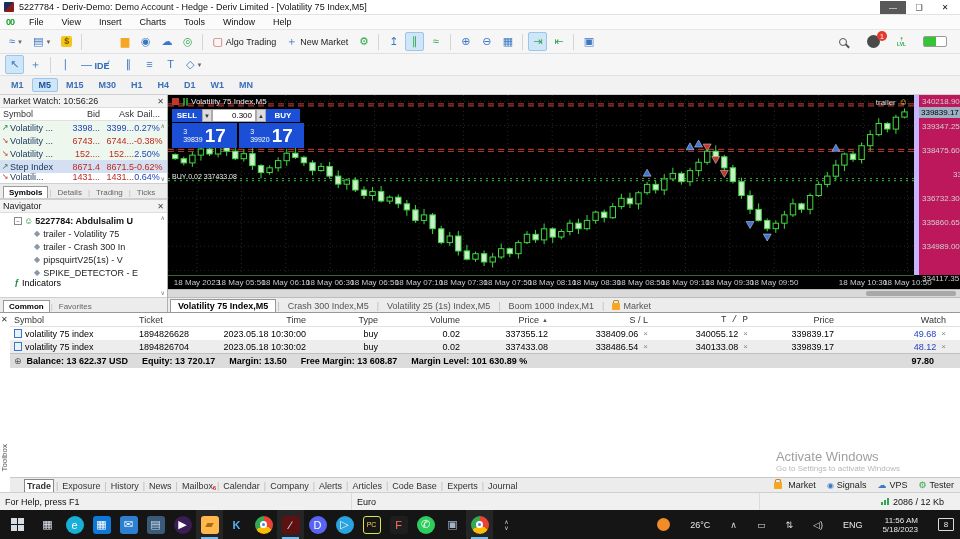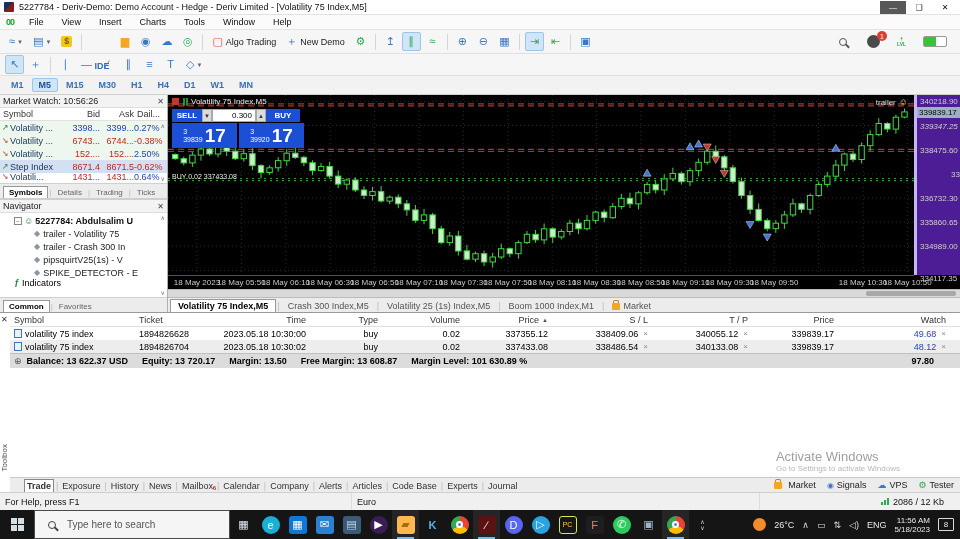--- a/index.html
+++ b/index.html
@@ -49,42 +49,42 @@
 .mw-rows{flex:1;overflow:hidden;position:relative}
 .mw-row{display:flex;height:13px;align-items:center}
 .mw-row.green{background:#edf7ed}
 .mw-row.selected{background:#d4dff2}
 .mw-row.clipped{height:7px;overflow:hidden}
 .mw-dir{width:10px;text-align:center;font-size:8px}
 .up{color:#1d8a3c}.down{color:#c03a2e}
 .blue{color:#2244bb}.red{color:#c0281e}
 .mw-sym{width:56px;color:#16365c;overflow:hidden;white-space:nowrap}
 .mw-bid,.mw-ask{width:34px;text-align:right;white-space:nowrap;overflow:hidden}
-.mw-dly{width:28px;text-align:left;padding-right:2px;white-space:nowrap}
+.mw-dly{width:28px;text-align:center;padding-right:2px;white-space:nowrap}
 .minitabs{height:15px;display:flex;align-items:flex-end;background:#ececec;border-top:1px solid #d0d0d0;font-size:8px;color:#666;padding-left:3px;flex:none}
 .minitab{padding:1px 5px}
 .minitab.active{background:#fff;border:1px solid #999;border-bottom:none;font-weight:bold;color:#000}
 .mt-sep{color:#bbb;padding:1px 1px}
 .nav{flex:1;display:flex;flex-direction:column;min-height:0}
 .nav-tree{flex:1;overflow:hidden;position:relative;padding-top:1px}
 .nav-row{display:flex;align-items:center;height:13px;white-space:nowrap;overflow:hidden}
 .nav-row.clipped{height:8px;overflow:hidden}
 .nav-exp{width:8px;height:8px;border:1px solid #888;font-size:6px;line-height:6px;text-align:center;color:#444;margin:0 2px 0 14px;background:#fff;flex:none}
 .person{color:#1d8a3c;font-size:9px;margin-right:2px}
 .acc-label{font-weight:bold;color:#111}
 .ea-ico{color:#8a97a8;font-size:8px;margin-right:3px}
 .nav-item{padding-left:34px;color:#222}
 .fx{color:#1d8a3c;font-style:italic;font-weight:bold;margin-right:3px}
 .scroll-up{position:absolute;right:2px;top:1px;font-size:6px;color:#777}
 .scroll-dn{position:absolute;right:2px;bottom:1px;font-size:6px;color:#777}
 
 .chartwrap{width:792px;display:flex;flex-direction:column}
 .chartarea{position:relative;height:202px;background:#000;overflow:hidden}
 #chartsvg{position:absolute;left:0;top:0}
-.price-axis{position:absolute;right:0;top:0;width:46px;height:180px;background:#4c1d95;border-left:3px solid #c4b5fd}
+.price-axis{position:absolute;right:0;top:0;width:46px;height:180px;background:#be185d;border-left:5px solid #c4b5fd}
 .ptick{position:absolute;left:3px;font-size:8px;color:#cfcfcf;white-space:nowrap}
 .ptag{position:absolute;left:0;width:46px;height:11px;background:#9db1c4;color:#000;font-size:8px;padding-left:2px;white-space:nowrap;line-height:11px}
 .time-axis{position:absolute;left:0;top:180px;width:746px;height:13px;border-top:1px solid #2e6b2e;background:#000}
 .ttick{position:absolute;top:2px;transform:translateX(-50%);font-size:8px;color:#c8c8c8;white-space:nowrap}
 .hscroll{position:absolute;left:0;top:194px;width:792px;height:8px;background:#d9d9d9;border-top:1px solid #bbb}
 .hthumb{position:absolute;right:4px;top:1px;width:90px;height:5px;background:#a8a8a8;border-radius:2px}
 .chart-title{position:absolute;left:4px;top:2px;display:flex;align-items:center;gap:3px;color:#e8e8e8;font-size:8px;z-index:3}
 .ct-red{width:7px;height:7px;background:#c0392b;flex:none}
 .ct-bars{color:#3fd93f;font-size:8px;letter-spacing:-1px}
 .ea-label{position:absolute;right:52px;top:2px;color:#ddd;font-size:8px;display:flex;gap:3px;align-items:center;z-index:3}
@@ -156,21 +156,21 @@
 .apps{display:flex}
 .tb-ico{width:27px;height:29px;display:flex;align-items:center;justify-content:center;position:relative}
 .tb-ico.active{background:rgba(255,255,255,.07)}
 .tb-ico.active::after{content:"";position:absolute;bottom:0;left:5px;right:5px;height:2px;background:#76b9ed}
 .chip{width:18px;height:18px;display:flex;align-items:center;justify-content:center;font-size:11px;flex:none}
 .circle{border-radius:50%}
 .square{border-radius:3px}
 .chrome{width:18px;height:18px;border-radius:50%;background:conic-gradient(#ea4335 0 33%,#fbbc05 33% 66%,#34a853 66% 100%);display:flex;align-items:center;justify-content:center}
 .chrome i{width:7px;height:7px;border-radius:50%;background:#4285f4;border:2px solid #fff;display:block}
 .stack{display:flex;flex-direction:column;font-size:6px;color:#cfcfcf;line-height:6px}
-.tray{margin-left:auto;display:flex;align-items:center;gap:8px;padding-right:6px;color:#e8e8e8;font-size:9px}
+.tray{margin-left:auto;display:flex;align-items:center;gap:20px;padding-right:6px;color:#e8e8e8;font-size:9px}
 .sun{width:13px;height:13px;border-radius:50%;background:#f28c28;display:inline-block;flex:none}
 .tray-g{font-size:9px;color:#dcdcdc}
 .tray-time{text-align:right;font-size:8px;line-height:9px}
 .notifsq{min-width:16px;height:13px;border:1px solid #dcdcdc;border-radius:1px;font-size:8px;display:flex;align-items:center;justify-content:center;padding:0 2px}
 </style>
 </head>
 <body>
 
 <div class="app">
 
@@ -223,21 +223,21 @@
       <span class="tb-btn">
         <span class="tb-glyph" style="color: rgb(47, 168, 79);">◎</span>
       </span>
       <span class="tb-sep"></span>
       <span class="tb-btn">
         <span class="tb-glyph" style="color: rgb(208, 74, 58);">▢</span>
         <span class="tb-label">Algo Trading</span>
       </span>
       <span class="tb-btn">
         <span class="tb-glyph" style="color: rgb(59, 120, 196);">＋</span>
-        <span class="tb-label">New Demo</span>
+        <span class="tb-label">New Market</span>
       </span>
       <span class="tb-btn">
         <span class="tb-glyph" style="color: rgb(47, 168, 79);">⚙</span>
       </span>
       <span class="tb-sep"></span>
       <span class="tb-btn">
         <span class="tb-glyph" style="color: rgb(59, 120, 196);">↥</span>
       </span>
       <span class="tb-btn active">
         <span class="tb-glyph" style="color: rgb(47, 168, 79);">∥</span>
@@ -644,21 +644,21 @@
             <polygon points="526.58,52.07692307692308 534.58,52.07692307692308 530.58,45.07692307692308" fill="#3f74d8" stroke="#ddd" stroke-width="0.5"></polygon>
             <polygon points="535.1600000000001,49 543.1600000000001,49 539.1600000000001,56" fill="#c0392b" stroke="#ddd" stroke-width="0.5"></polygon>
             <polygon points="543.74,61.46153846153847 551.74,61.46153846153847 547.74,68.46153846153847" fill="#c0392b" stroke="#ddd" stroke-width="0.5"></polygon>
             <polygon points="552.32,75.3076923076923 560.32,75.3076923076923 556.32,82.3076923076923" fill="#c0392b" stroke="#ddd" stroke-width="0.5"></polygon>
             <polygon points="578.0600000000001,126.53846153846152 586.0600000000001,126.53846153846152 582.0600000000001,133.53846153846152" fill="#3f74d8" stroke="#ddd" stroke-width="0.5"></polygon>
             <polygon points="595.22,139 603.22,139 599.22,146" fill="#3f74d8" stroke="#ddd" stroke-width="0.5"></polygon>
             <polygon points="663.86,56.230769230769226 671.86,56.230769230769226 667.86,49.230769230769226" fill="#3f74d8" stroke="#ddd" stroke-width="0.5"></polygon>
           </svg>
         <div class="price-axis" id="paxis">
             <span class="ptick" style="top: 2.39969px;">340218.90</span>
-            <span class="ptick" style="top: 26.5377px; font-style: italic;">339347.25</span>
+            <span class="ptick" style="top: 26.5377px;">339347.25</span>
             <span class="ptick" style="top: 50.6757px;">338475.60</span>
             <span class="ptick" style="top: 74.8137px; padding-left: 31px;">337603.95</span>
             <span class="ptick" style="top: 98.9517px;">336732.30</span>
             <span class="ptick" style="top: 123.09px;">335860.65</span>
             <span class="ptick" style="top: 147.228px;">334989.00</span>
             <span class="ptick" style="top: 179px;">334117.35</span>
             <span class="ptag" style="top: 11.9153px;">339839.17</span>
           </div>
         <div class="time-axis" id="taxis">
             <span class="ttick" style="left: 29px;">18 May 2023</span>
@@ -764,21 +764,21 @@
         <span class="tt-cell num" style="width: 82px;">
           <span>Volume</span>
         </span>
         <span class="tt-cell num" style="width: 88px;">
           <span>Price</span>
           <span class="sort">▲</span>
         </span>
         <span class="tt-cell num" style="width: 100px;">
           <span>S / L</span>
         </span>
-        <span class="tt-cell num" style="width: 100px;">
+        <span class="tt-cell num" style="width: 100px; font-family: Liberation Mono, monospace;">
           <span>T / P</span>
         </span>
         <span class="tt-cell num" style="width: 86px;">
           <span>Price</span>
         </span>
         <span class="tt-cell num" style="width: 112px;">
           <span>Watch</span>
         </span>
       </div>
     <div id="ttrows">
@@ -928,24 +928,20 @@
 
   <div class="taskbar">
     <span class="start">
       <span class="wgrid">
           <i></i>
           <i></i>
           <i></i>
           <i></i>
         </span>
     </span>
-    <span class="tsearch">
-      <span class="mag"></span>
-      <span>Type here to search</span>
-    </span>
     <span class="apps" id="apps">
         <span class="tb-ico">
           <span class="chip " style="color: rgb(223, 231, 239);">▦</span>
         </span>
         <span class="tb-ico">
           <span class="chip circle" style="background: rgb(25, 176, 216); color: rgb(255, 255, 255);">e</span>
         </span>
         <span class="tb-ico">
           <span class="chip square" style="background: rgb(15, 120, 215); color: rgb(255, 255, 255);">▦</span>
         </span>

